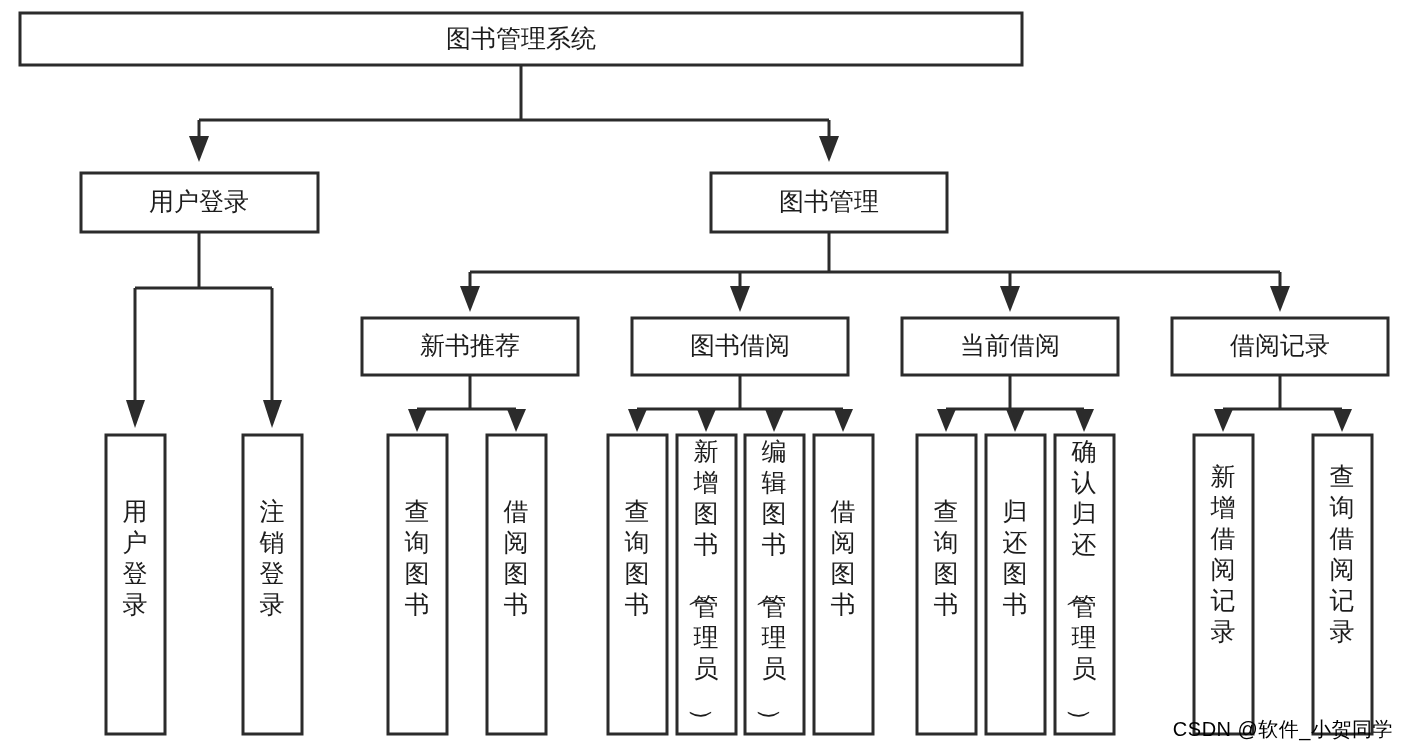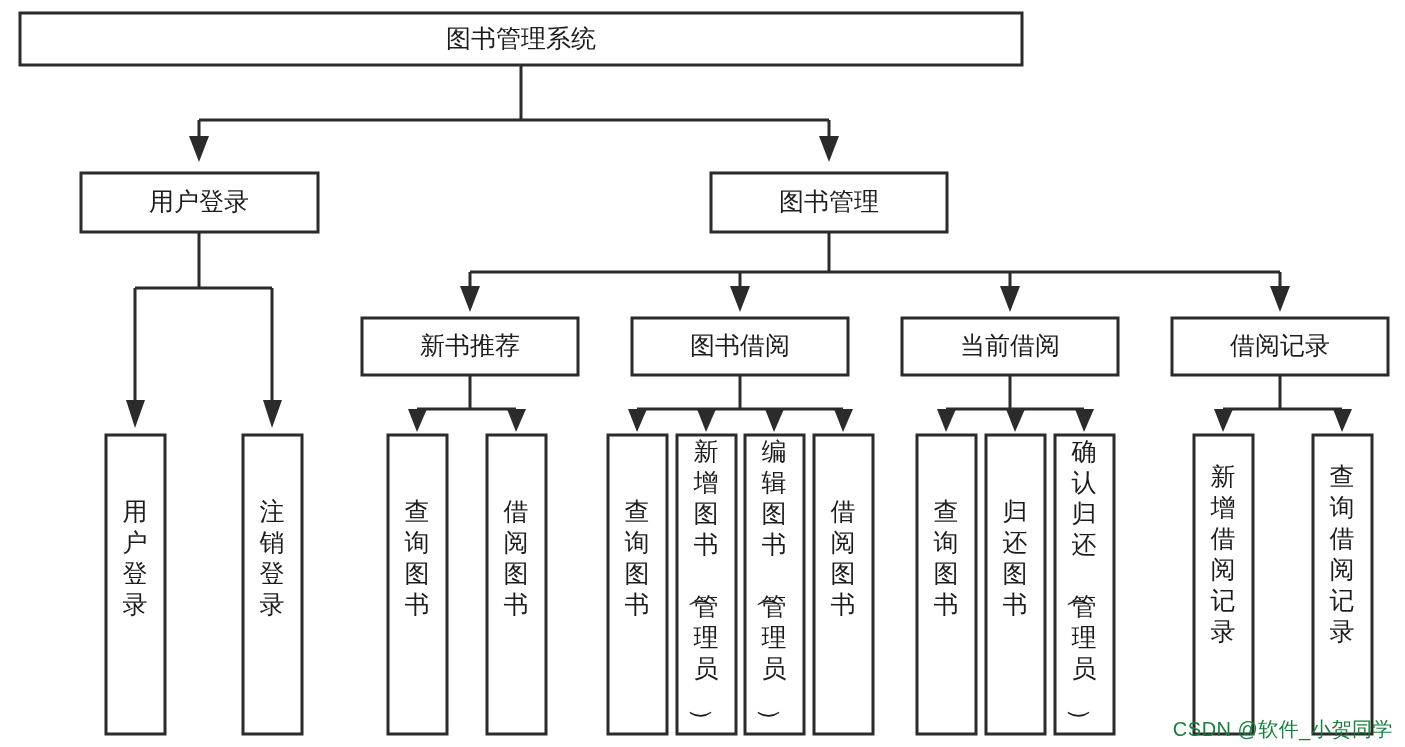--- a/index.html
+++ b/index.html
@@ -52,21 +52,21 @@
   .arrow-head {
     fill: #2b2b2b;
     stroke: none;
   }
   .watermark {
     position: absolute;
     right: 12px;
     bottom: 4px;
     font-family: "Liberation Sans", "DejaVu Sans", sans-serif;
     font-size: 20px;
-    color: #15803d;
+    color: #000000;
     white-space: nowrap;
     letter-spacing: 0.5px;
     pointer-events: none;
   }
 </style>
 </head>
 <body>
 
 <div id="diagram-root">
 

